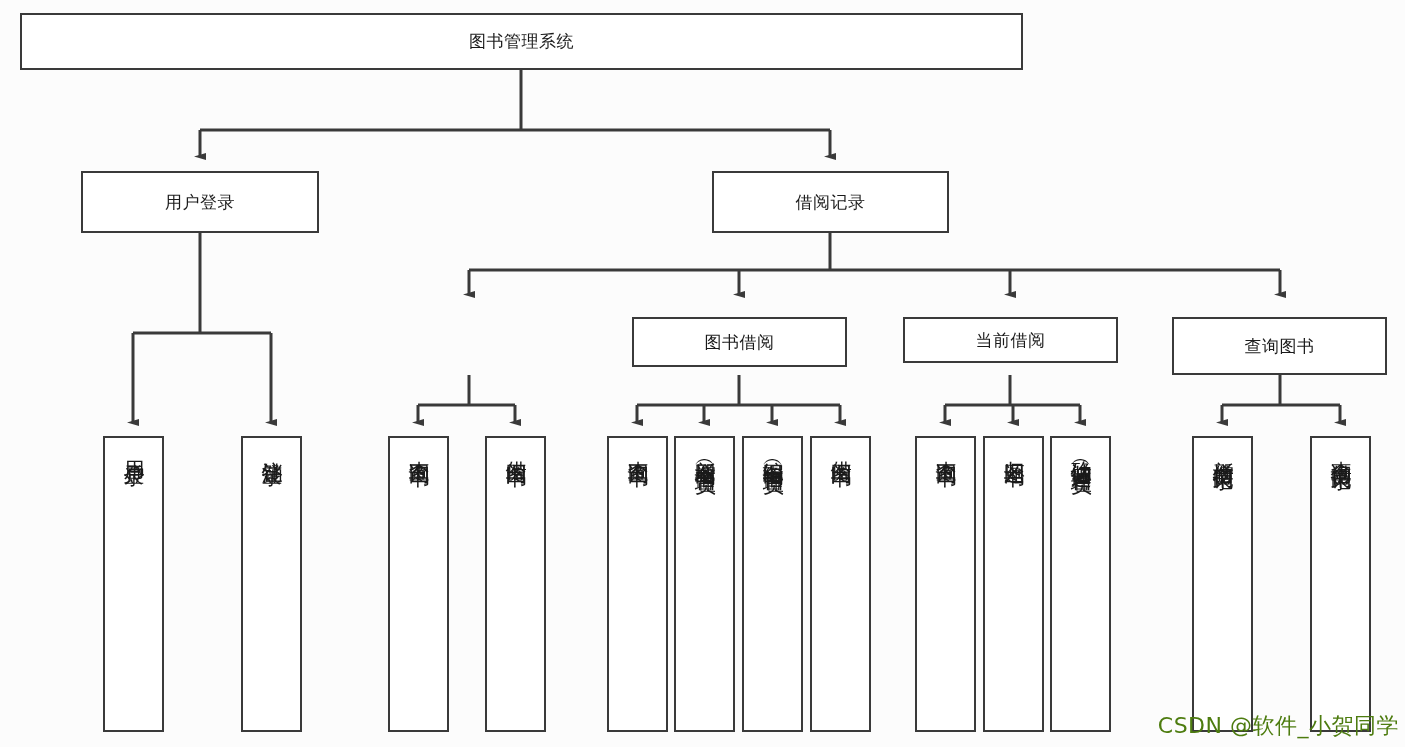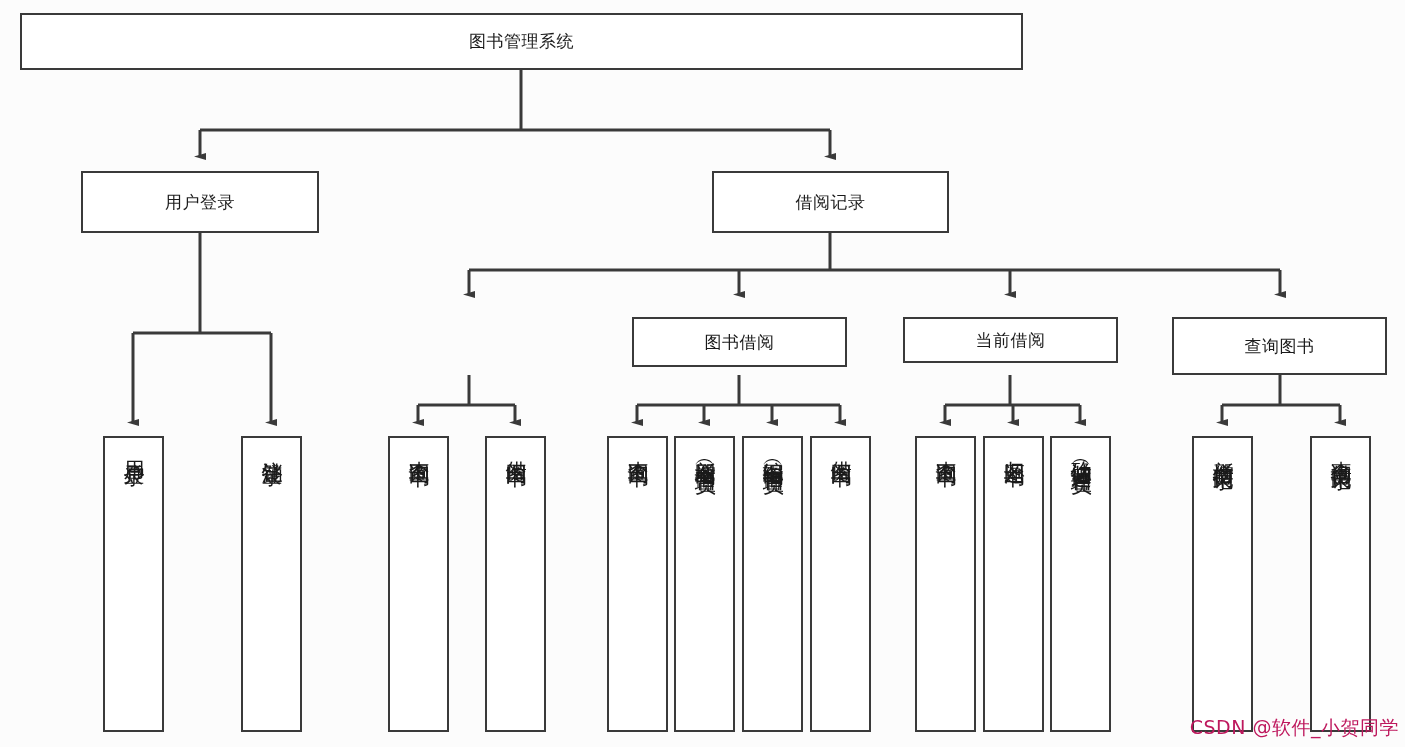--- a/index.html
+++ b/index.html
@@ -54,22 +54,22 @@
     text-orientation: upright;
     font-size: 21px;
     line-height: 1.12;
     letter-spacing: 2px;
     white-space: nowrap;
   }
   .watermark {
     position: absolute;
     right: 6px;
     bottom: 6px;
-    font-size: 19px;
-    color: #be185d;
+    font-size: 22px;
+    color: #4d7c0f;
     letter-spacing: 0.5px;
     white-space: nowrap;
     z-index: 5;
     font-family: "DejaVu Sans", "Liberation Sans", sans-serif;
   }
 </style>
 </head>
 <body>
 
 <div id="canvas">

